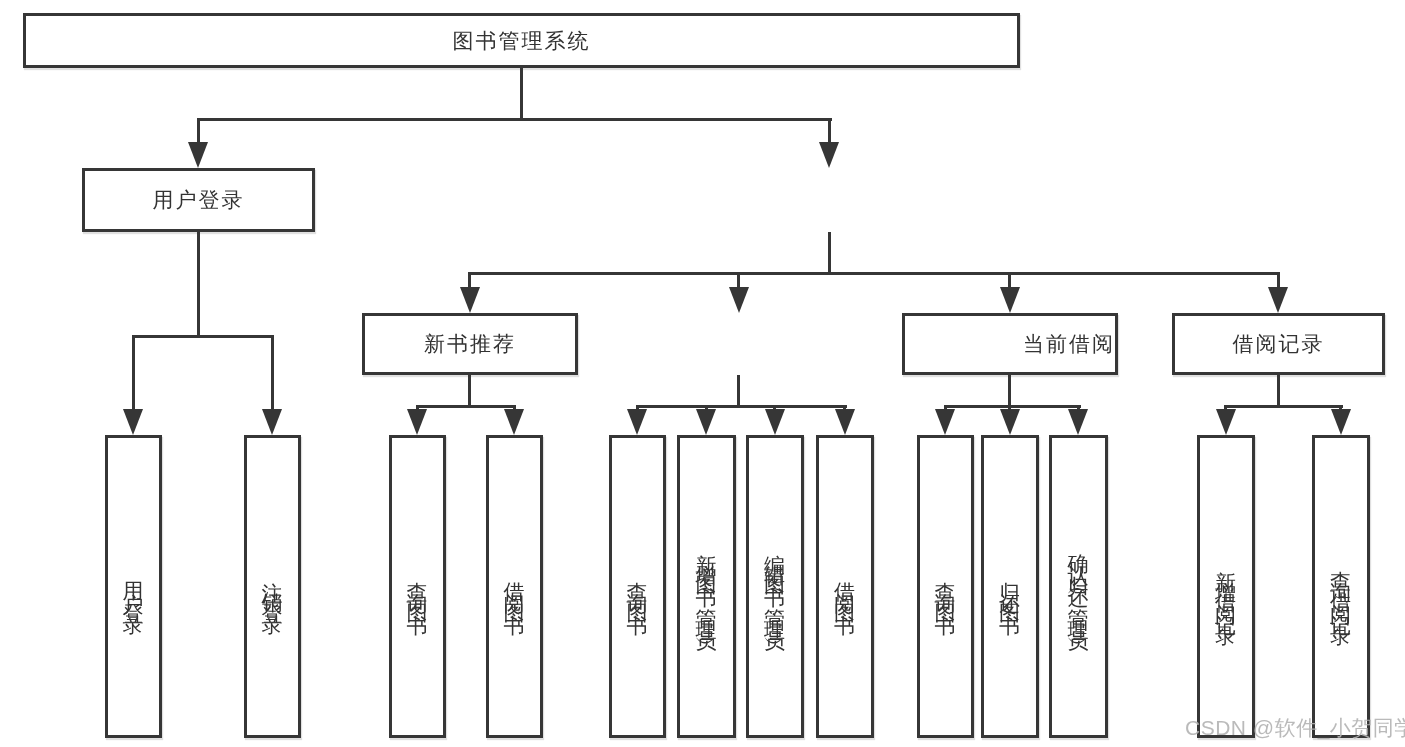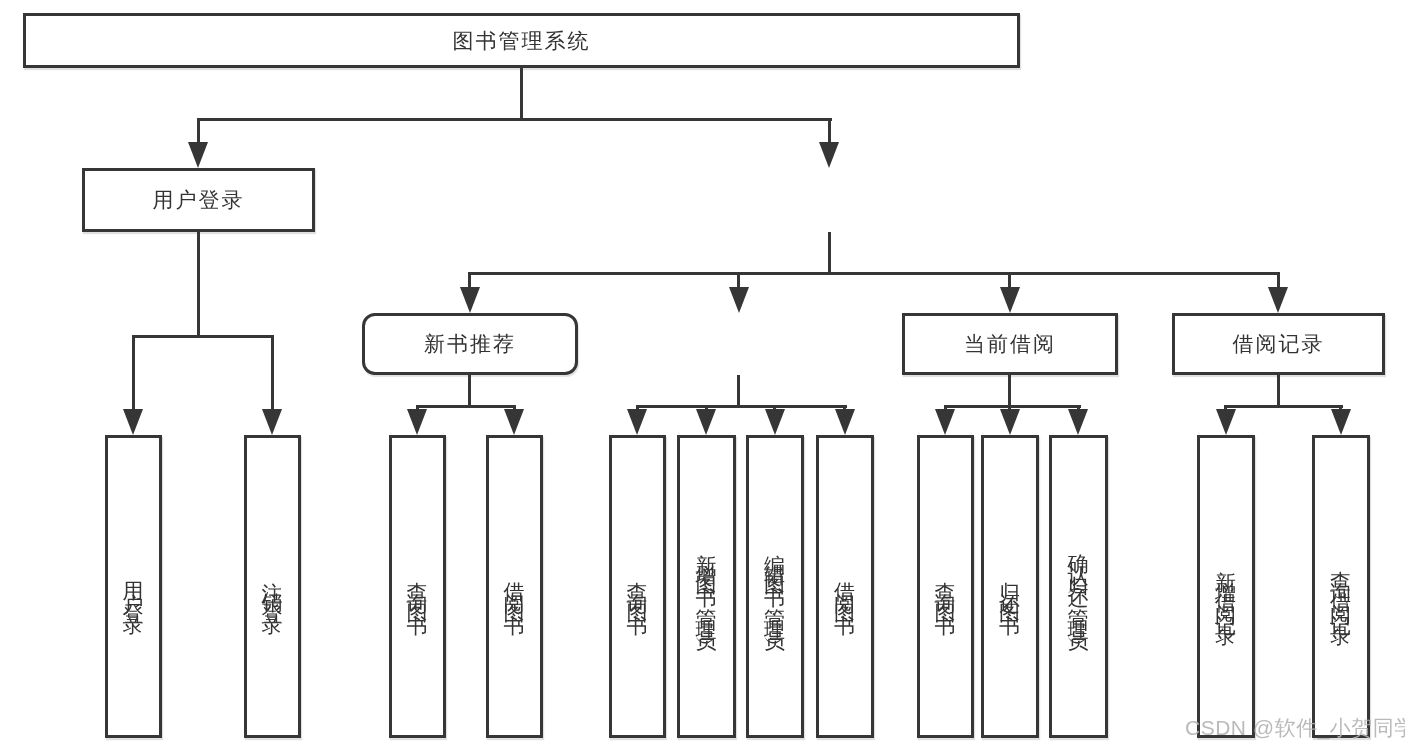--- a/index.html
+++ b/index.html
@@ -51,24 +51,24 @@
 <div id="stage">
 
   <div class="box h" style="left:23px;top:13px;width:997px;height:55px;">
     <span>图书管理系统</span>
   </div>
 
   <div class="box h" style="left:82px;top:168px;width:233px;height:64px;">
     <span>用户登录</span>
   </div>
 
-  <div class="box h" style="left:362px;top:313px;width:216px;height:62px;border-radius:13px;">
+  <div class="box h" style="left:362px;top:313px;width:216px;height:62px;">
     <span>新书推荐</span>
   </div>
-  <div class="box h" style="left:902px;top:313px;width:216px;height:62px;">
+  <div class="box h" style="left:902px;top:313px;width:216px;height:62px;justify-content:flex-end;">
     <span>当前借阅</span>
   </div>
   <div class="box h" style="left:1172px;top:313px;width:213px;height:62px;">
     <span>借阅记录</span>
   </div>
 
   <div class="box v" style="left:105px;top:435px;width:57px;height:303px;">
     <span>用户登录</span>
   </div>
   <div class="box v" style="left:244px;top:435px;width:57px;height:303px;">

